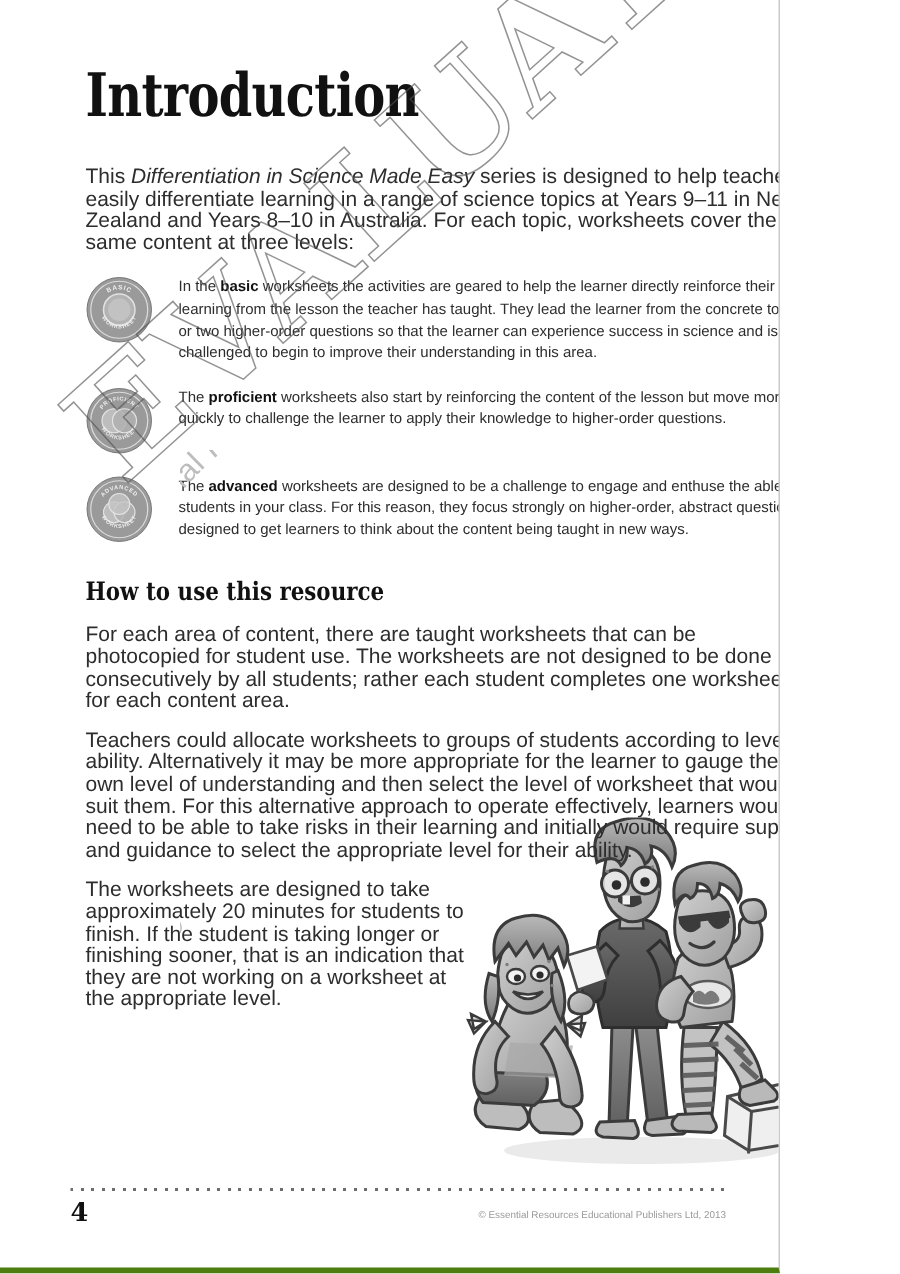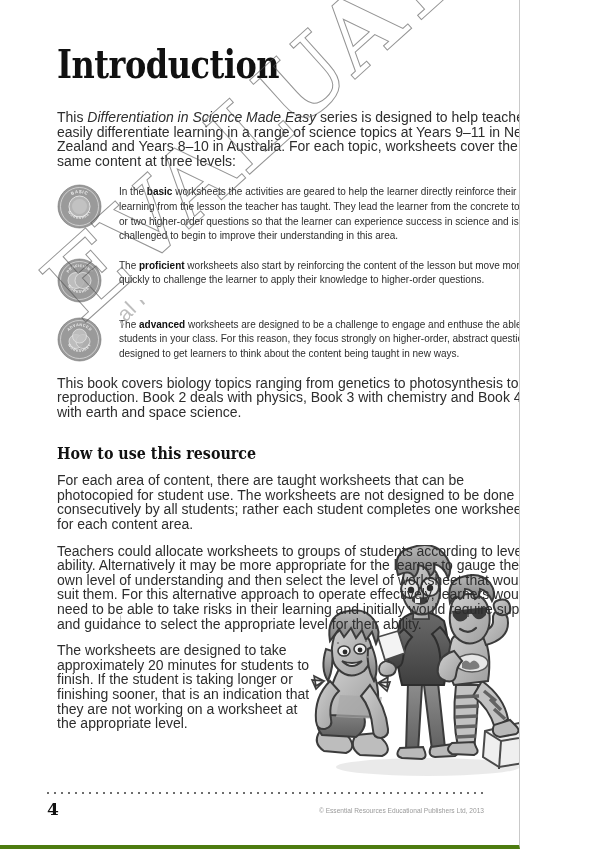--- a/index.html
+++ b/index.html
@@ -240,21 +240,20 @@
             <text font-family="'Liberation Sans',sans-serif" font-size="7.4" font-weight="700" fill="#efefef" letter-spacing="1.1">
               <textPath href="#arcBot3" startOffset="50%" text-anchor="middle">WORKSHEET</textPath>
             </text>
           </svg>
         </div>
         <div class="level-text"><span>The </span><b>advanced</b><span> worksheets are designed to be a challenge to engage and enthuse the able students in your class. For this reason, they focus strongly on higher-order, abstract questions designed to get learners to think about the content being taught in new ways.</span></div>
       </div>
 
     </div>
 
-    <p class="body">This book covers biology topics ranging from genetics to photosynthesis to reproduction. Book 2 deals with physics, Book 3 with chemistry and Book 4 with earth and space science.</p>
 
     <h2 class="section-title">How to use this resource</h2>
 
     <p class="body">For each area of content, there are taught worksheets that can be photocopied for student use. The worksheets are not designed to be done consecutively by all students; rather each student completes one worksheet for each content area.</p>
     <p class="body">Teachers could allocate worksheets to groups of students according to level of ability. Alternatively it may be more appropriate for the learner to gauge their own level of understanding and then select the level of worksheet that would suit them. For this alternative approach to operate effectively, learners would need to be able to take risks in their learning and initially would require support and guidance to select the appropriate level for their ability.</p>
     <p class="body narrow">The worksheets are designed to take approximately 20 minutes for students to finish. If the student is taking longer or finishing sooner, that is an indication that they are not working on a worksheet at the appropriate level.</p>
 
   </div>
 
   <div class="illustration">

